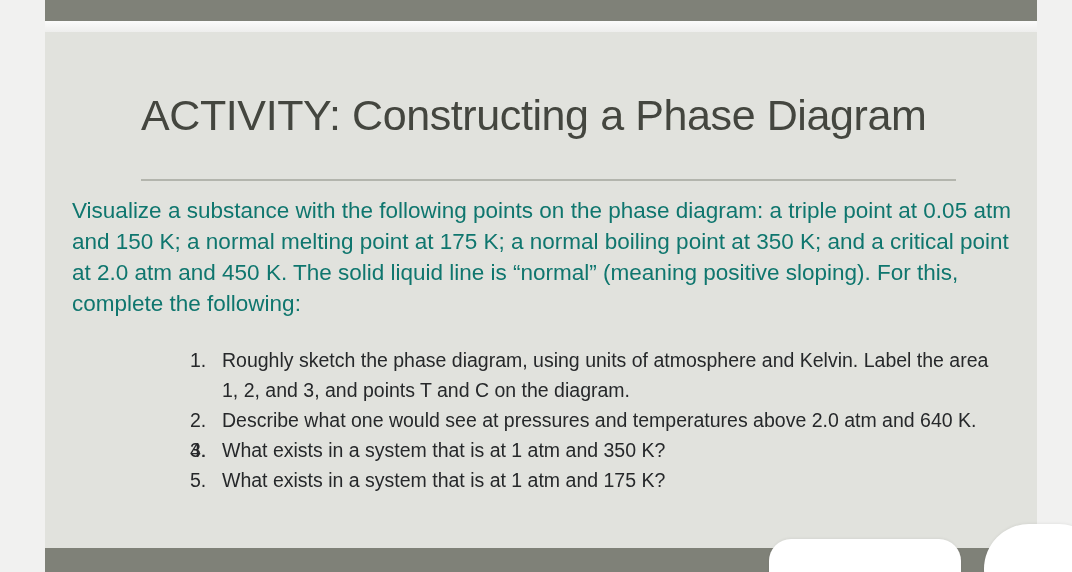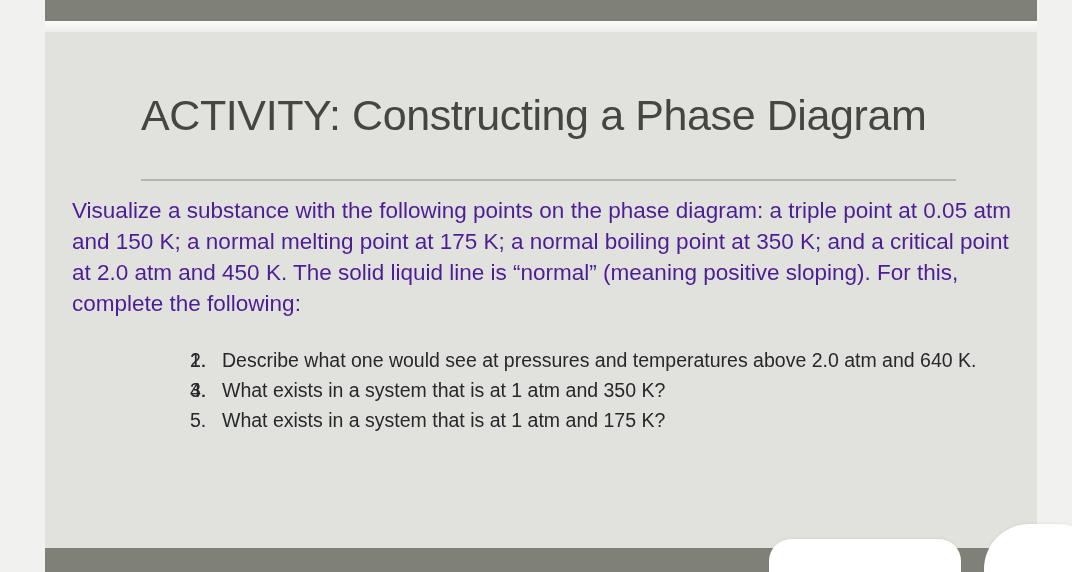--- a/index.html
+++ b/index.html
@@ -83,21 +83,21 @@
     background: #b3b5ad;
   }
 
   #intro-paragraph {
     position: absolute;
     left: 27px;
     top: 163px;
     width: 940px;
     font-size: 22.5px;
     line-height: 31px;
-    color: #4c1d95;
+    color: #0f766e;
   }
 
   #task-list {
     position: absolute;
     left: 145px;
     top: 313px;
     width: 800px;
     margin: 0;
     padding: 0;
     list-style: none;
@@ -159,20 +159,21 @@
 
     <div id="slide-title">ACTIVITY: Constructing a Phase Diagram</div>
 
     <div id="title-divider"></div>
 
     <div id="intro-paragraph">Visualize a substance with the following points on the phase diagram: a triple point at 0.05 atm and 150 K; a normal melting point at 175 K; a normal boiling point at 350 K; and a critical point at 2.0 atm and 450 K. The solid liquid line is “normal” (meaning positive sloping). For this, complete the following:</div>
 
     <ol id="task-list">
       <li>
         <span class="num">1.</span>
+        <span>Roughly sketch the phase diagram, using units of atmosphere and Kelvin. Label the area 1, 2, and 3, and points T and C on the diagram.</span>
       </li>
       <li>
         <span class="num">2.</span>
         <span>Describe what one would see at pressures and temperatures above 2.0 atm and 640 K.</span>
       </li>
       <li>
         <span class="num">3.</span>
       </li>
       <li>
         <span class="num">4.</span>

